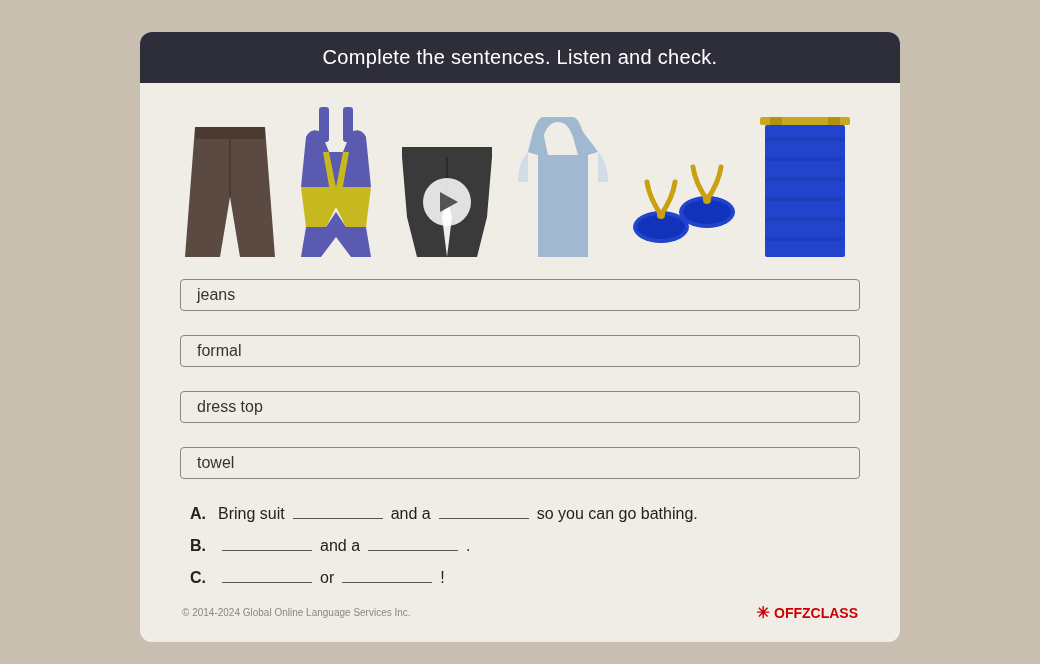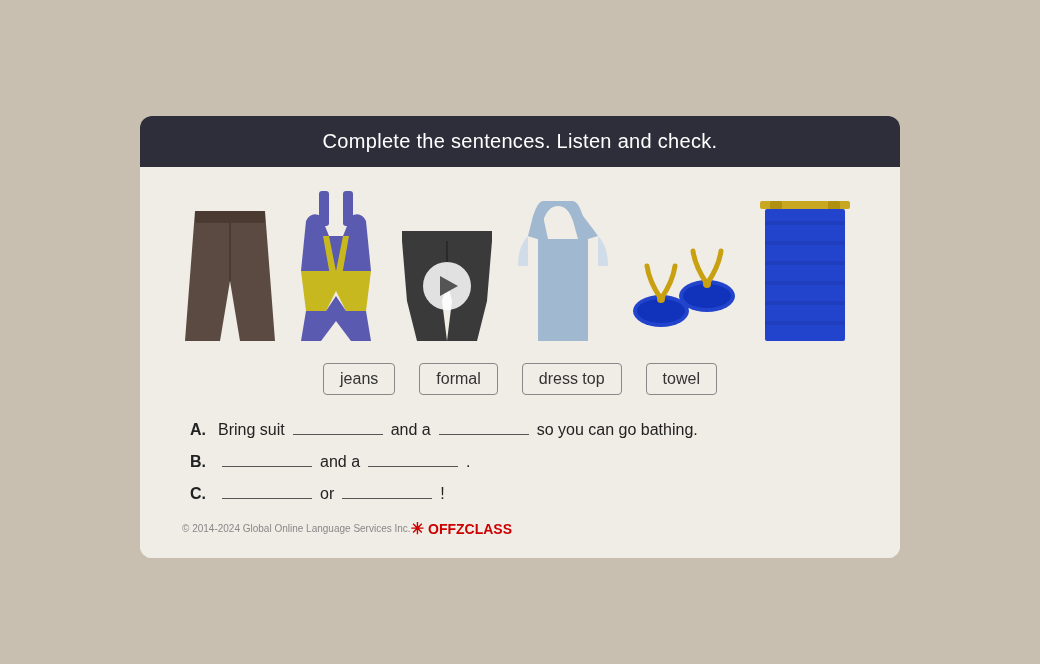--- a/index.html
+++ b/index.html
@@ -88,20 +88,21 @@
       margin-left: 4px;
     }
 
     
     .words-row {
       display: flex;
       justify-content: center;
       gap: 24px;
       margin-bottom: 22px;
       flex-wrap: wrap;
+      flex-direction: column;
     }
 
     .word-box {
       border: 1.5px solid #888;
       border-radius: 4px;
       padding: 6px 16px;
       font-size: 16px;
       color: #333;
       background: #f0ece6;
     }
@@ -129,21 +130,21 @@
       display: inline-block;
       border-bottom: 1.5px solid #555;
       min-width: 90px;
       height: 18px;
       margin: 0 4px;
     }
 
     
     .footer-row {
       display: flex;
-      justify-content: flex-start;
+      justify-content: space-between;
       align-items: center;
       margin-top: 16px;
       padding: 0 2px;
     }
 
     .copyright-text {
       font-size: 10px;
       color: #888;
     }
 

